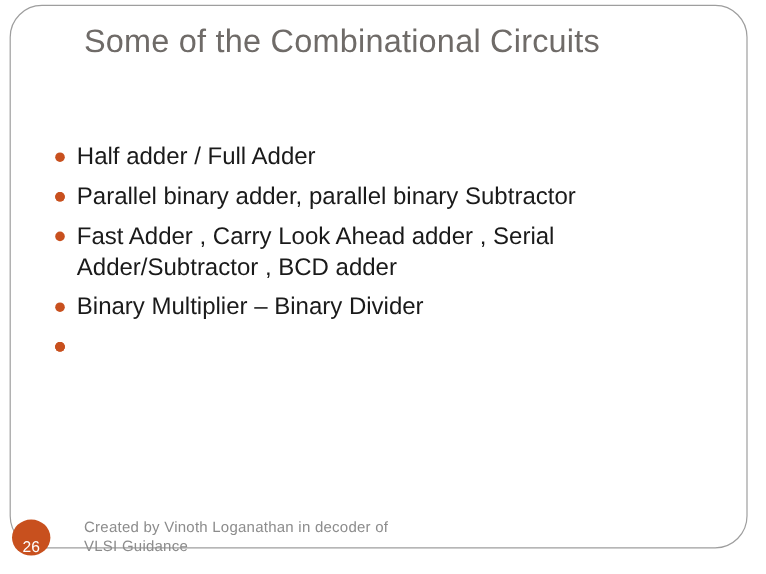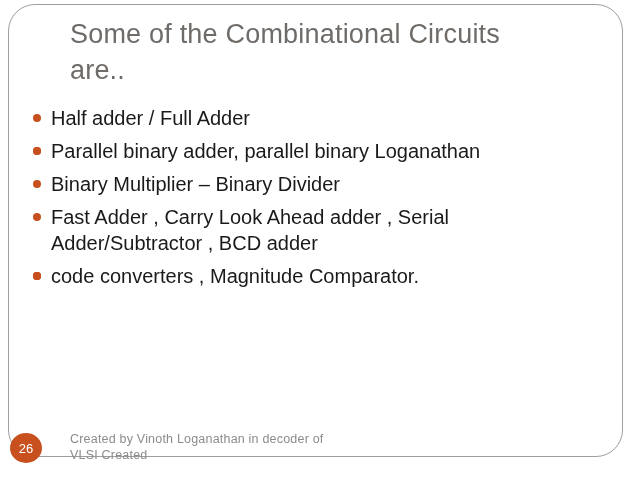--- a/index.html
+++ b/index.html
@@ -34,21 +34,21 @@
     font-size: 27px;
     line-height: 36px;
     color: #6f6b68;
     letter-spacing: 0.2px;
   }
   .bullet-list {
     position: absolute;
     left: 20px;
     top: 102px;
     width: 533px;
-    margin: 3px;
+    margin: 16px;
     padding: 0;
     list-style: none;
   }
   .bullet-item {
     position: relative;
     padding-left: 28px;
     margin: 0 0 7px 0;
     font-size: 20px;
     line-height: 26px;
     color: #1a1a1a;
@@ -67,21 +67,21 @@
     position: absolute;
     left: 10px;
     top: 433px;
     width: 32px;
     height: 30px;
     border-radius: 50%;
     background: #c8501e;
     color: #ffffff;
     font-size: 13px;
     display: flex;
-    align-items: center;
+    align-items: flex-end;
     justify-content: center;
     z-index: 2;
   }
   .credit {
     position: absolute;
     left: 70px;
     top: 431px;
     font-size: 12.5px;
     line-height: 16px;
     color: #8c8c8c;
@@ -89,56 +89,54 @@
   }
 </style>
 </head>
 <body>
 
 <div class="slide">
   <div class="frame"></div>
 
   <div class="title">
     <div>Some of the Combinational Circuits</div>
-    <div>are..</div>
   </div>
 
   <ul class="bullet-list">
     <li class="bullet-item">
       <span class="bullet-dot"></span>
       <span>Half adder / Full Adder</span>
     </li>
     <li class="bullet-item">
       <span class="bullet-dot"></span>
     </li>
     <li class="bullet-item">
       <span class="bullet-dot"></span>
-      <span>Parallel binary adder, parallel binary Loganathan</span>
+      <span>Parallel binary adder, parallel binary Subtractor</span>
+    </li>
+    <li class="bullet-item">
+      <span class="bullet-dot"></span>
+      <span>Fast Adder , Carry Look Ahead adder , Serial Adder/Subtractor , BCD adder</span>
     </li>
     <li class="bullet-item">
       <span class="bullet-dot"></span>
       <span>Binary Multiplier – Binary Divider</span>
-    </li>
-    <li class="bullet-item">
-      <span class="bullet-dot"></span>
-      <span>Fast Adder , Carry Look Ahead adder , Serial Adder/Subtractor , BCD adder</span>
     </li>
     <li class="bullet-item">
       <span class="bullet-dot"></span>
     </li>
     <li class="bullet-item">
       <span class="bullet-dot"></span>
     </li>
     <li class="bullet-item">
       <span class="bullet-dot"></span>
-      <span>code converters , Magnitude Comparator.</span>
     </li>
   </ul>
 
   <div class="page-badge">
     <span>26</span>
   </div>
 
   <div class="credit">
     <div>Created by Vinoth Loganathan in decoder of</div>
-    <div>VLSI Created</div>
+    <div>VLSI Guidance</div>
   </div>
 </div>
 
 </body></html>

